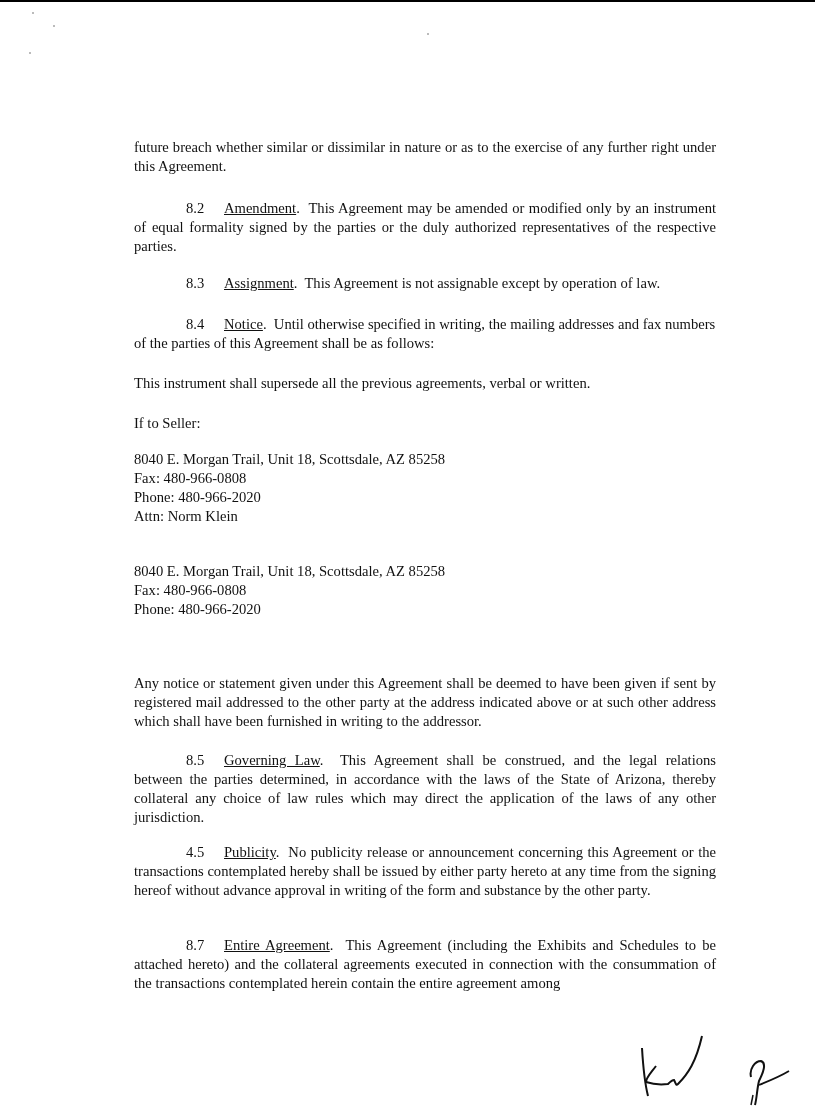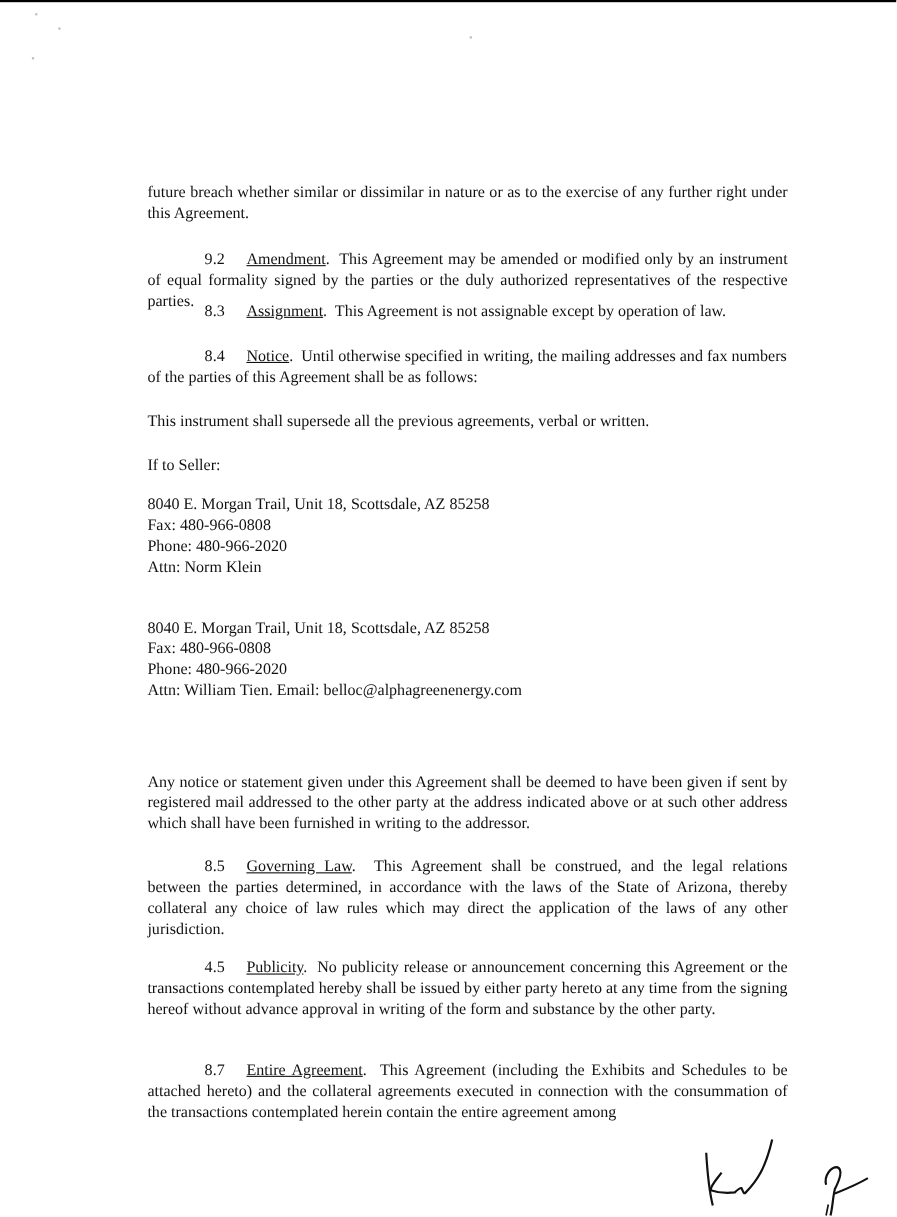--- a/index.html
+++ b/index.html
@@ -1,40 +1,40 @@
 <!DOCTYPE html>
 <html><head>
 <meta charset="utf-8">
 <style>
   html, body { margin: 0; padding: 0; background: #ffffff; }
   body { width: 815px; height: 1106px; position: relative; overflow: hidden;
          font-family: "Liberation Serif", "DejaVu Serif", serif; color: #111; }
   .topline { position: absolute; left: 0; top: 0; width: 815px; height: 2px; background: #000; }
   .speck { position: absolute; width: 2px; height: 2px; background: #bbb; }
   .p { position: absolute; left: 134px; width: 582px; font-size: 14.6px; line-height: 19px; margin: 0; }
-  .just { text-align: justify; text-align-last: left; margin-top: 28px; }
+  .just { text-align: justify; text-align-last: left; }
   .indent { text-indent: 52px; }
   .num { display: inline-block; width: 38px; text-indent: 0; }
   .u { text-decoration: underline; }
   .line { display: block; white-space: nowrap; }
   .sig { position: absolute; }
 </style>
 </head>
 <body>
 
 <div class="topline"></div>
 <div class="speck" style="left:32px;top:12px"></div>
 <div class="speck" style="left:53px;top:25px"></div>
 <div class="speck" style="left:29px;top:52px"></div>
 <div class="speck" style="left:427px;top:33px"></div>
 
 <p class="p just" style="top:138px">future breach whether similar or dissimilar in nature or as to the exercise of any further right under this Agreement.</p>
 
 <p class="p just indent" style="top:199px">
-  <span class="num">9.2</span><span class="u">Amendment</span>.&nbsp; <span>This Agreement may be amended or modified only by an instrument of equal formality signed by the parties or the duly authorized representatives of the respective parties.</span>
+  <span class="num">8.2</span><span class="u">Amendment</span>.&nbsp; <span>This Agreement may be amended or modified only by an instrument of equal formality signed by the parties or the duly authorized representatives of the respective parties.</span>
 </p>
 
 <p class="p indent" style="top:274px">
   <span class="num">8.3</span><span class="u">Assignment</span>.&nbsp; <span>This Agreement is not assignable except by operation of law.</span>
 </p>
 
 <p class="p indent" style="top:315px">
   <span class="num">8.4</span><span class="u">Notice</span>.&nbsp; <span>Until otherwise specified in writing, the mailing addresses and fax numbers of the parties of this Agreement shall be as follows:</span>
 </p>
 
@@ -46,21 +46,20 @@
   <span class="line">8040 E. Morgan Trail, Unit 18, Scottsdale, AZ 85258</span>
   <span class="line">Fax:  480-966-0808</span>
   <span class="line">Phone:  480-966-2020</span>
   <span class="line">Attn: Norm Klein</span>
 </div>
 
 <div class="p" style="top:562px">
   <span class="line">8040 E. Morgan Trail, Unit 18, Scottsdale, AZ 85258</span>
   <span class="line">Fax:  480-966-0808</span>
   <span class="line">Phone:  480-966-2020</span>
-  <span class="line">Attn: William Tien. Email: belloc@alphagreenenergy.com</span>
 </div>
 
 <p class="p just" style="top:674px">Any notice or statement given under this Agreement shall be deemed to have been given if sent by registered mail addressed to the other party at the address indicated above or at such other address which shall have been furnished in writing to the addressor.</p>
 
 <p class="p just indent" style="top:751px">
   <span class="num">8.5</span><span class="u">Governing Law</span>.&nbsp; <span>This Agreement shall be construed, and the legal relations between the parties determined, in accordance with the laws of the State of Arizona, thereby collateral any choice of law rules which may direct the application of the laws of any other jurisdiction.</span>
 </p>
 
 <p class="p just indent" style="top:843px">
   <span class="num">4.5</span><span class="u">Publicity</span>.&nbsp; <span>No publicity release or announcement concerning this Agreement or the transactions contemplated hereby shall be issued by either party hereto at any time from the signing hereof without advance approval in writing of the form and substance by the other party.</span>

